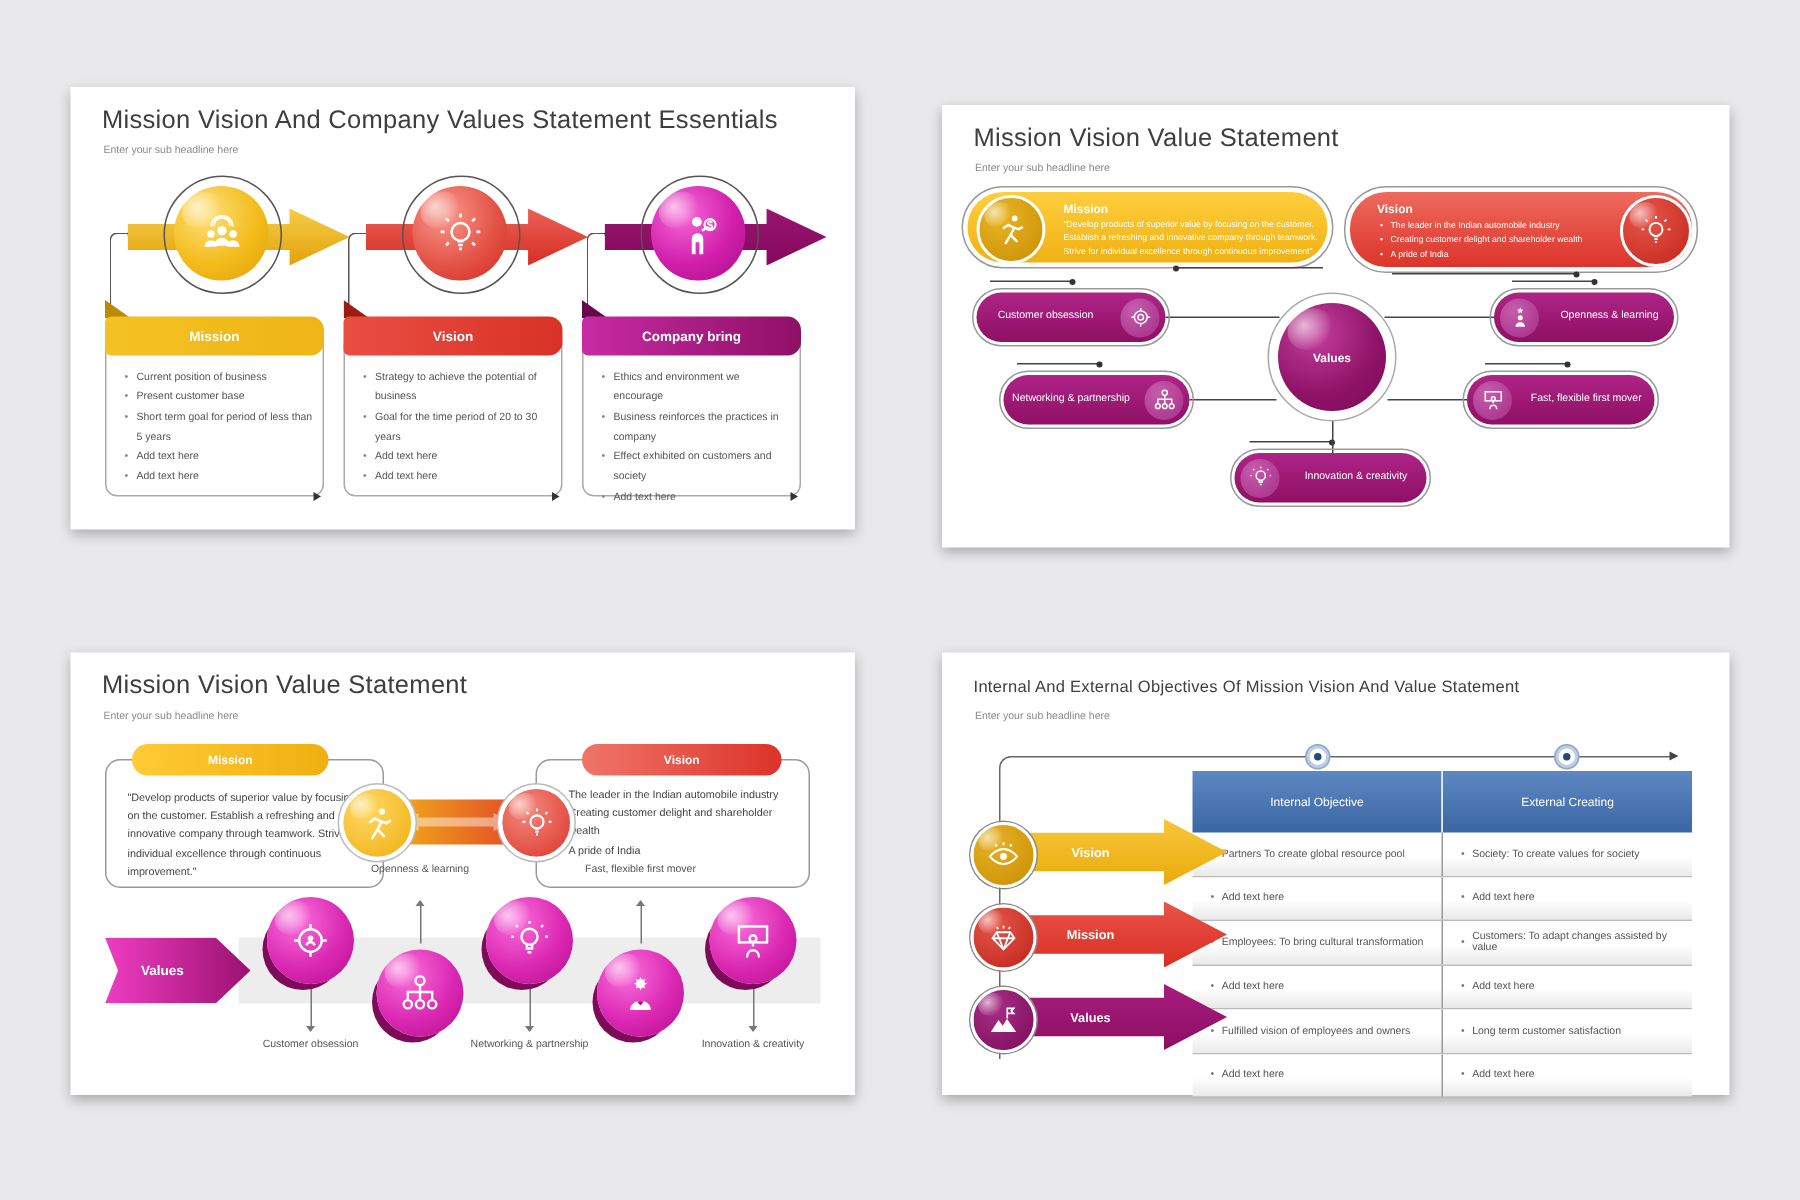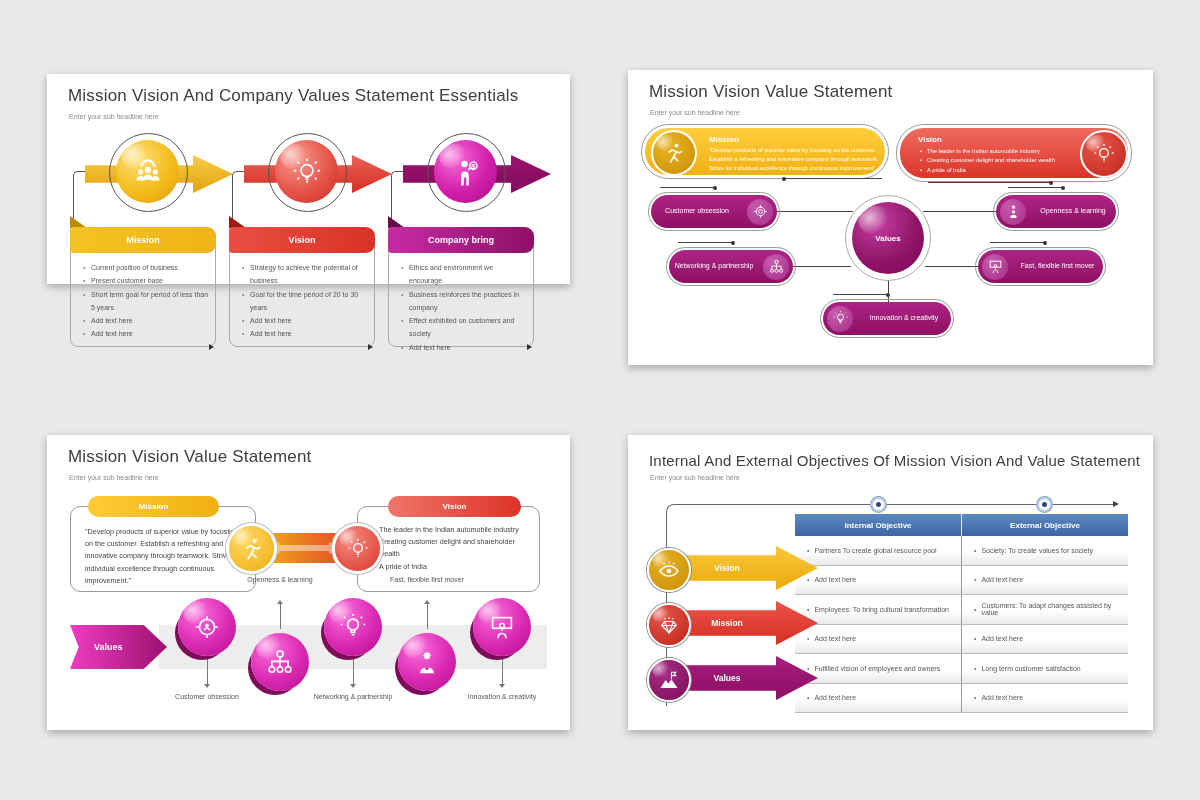--- a/index.html
+++ b/index.html
@@ -1,19 +1,19 @@
 <!DOCTYPE html>
 <html><head>
 <meta charset="utf-8">
 <style>
   html,body{margin:0;padding:0}
   body{width:1200px;height:800px;background:#e9e9eb;font-family:"Liberation Sans",sans-serif;position:relative;overflow:hidden}
   .slide{position:absolute;background:#fff;box-shadow:0 3px 8px rgba(0,0,0,.28)}
   .title{position:absolute;left:21px;top:12px;font-size:17px;color:#3e3e3e;letter-spacing:.2px;white-space:nowrap}
-  .title.small{font-size:15px;top:17px}
+  .title.small{font-size:11px;top:17px}
   .subtitle{position:absolute;left:22px;top:39px;font-size:7px;color:#8a8a8a}
   .gloss{position:relative}
   .gloss::after{content:"";position:absolute;left:8%;top:6%;width:45%;height:38%;border-radius:50%;background:radial-gradient(ellipse at 40% 35%,rgba(255,255,255,.65),rgba(255,255,255,0) 70%);transform:rotate(-25deg)}
   .ctr{display:flex;align-items:center;justify-content:center}
   
   .ln{position:absolute;background:#444;height:1px}
   .lnv{position:absolute;background:#444;width:1px}
   .dot-r::after,.dot-l::before{content:"";position:absolute;top:-1.5px;width:4px;height:4px;border-radius:50%;background:#333}
   .dot-r::after{right:-3px}
   .dot-l::before{left:-3px}
@@ -63,32 +63,32 @@
   
   .s4frame{position:absolute;left:38px;top:69px;width:450px;height:201px;border-left:1px solid #666;border-top:1px solid #666;border-top-left-radius:8px}
   .s4frame::after{content:"";position:absolute;right:-5px;top:-4.5px;border:3.5px solid transparent;border-left:6px solid #444}
   .s4node{position:absolute;top:62px;width:11px;height:11px;border-radius:50%;background:#fff;border:2px solid #bccde4;box-shadow:0 0 0 1px #88a6cc;z-index:2}
   .s4node::after{content:"";position:absolute;left:3px;top:3px;width:5px;height:5px;border-radius:50%;background:#224a7c}
   .s4arrow{position:absolute;left:50px;width:140px;height:44px;clip-path:polygon(0 21%,70% 21%,70% 0,100% 50%,70% 100%,70% 79%,0 79%);z-index:1}
   .s4arrow span{display:block;width:70%;text-align:center;line-height:44px;color:#fff;font-weight:bold;font-size:8.5px}
   .s4circ{position:absolute;left:19px;width:40px;height:40px;border-radius:50%;border:2px solid #fff;box-shadow:0 0 0 1px #888;z-index:2}
   .s4table{position:absolute;left:167px;top:79px;width:333px}
   .s4thead{display:flex}
-  .s4th{flex:1;height:22px;background:linear-gradient(180deg,#5e88c2,#3a66a4);color:#fff;font-weight:bold;font-size:8px;display:flex;align-items:center;justify-content:center}
+  .s4th{flex:1;height:41px;background:linear-gradient(180deg,#5e88c2,#3a66a4);color:#fff;font-weight:normal;font-size:8px;display:flex;align-items:center;justify-content:center}
   .s4th:first-child{border-right:1px solid #e8eef7}
   .s4tr{display:flex;height:28.5px;background:linear-gradient(180deg,#ffffff 55%,#e9e9e9);border-bottom:1px solid #bbb}
   .s4td{flex:1;display:flex;align-items:center;padding-left:12px;font-size:7px;color:#555}
   .s4td::before{content:"•";margin-right:5px;color:#777}
   .s4td+.s4td{border-left:1px solid #999}
   svg{display:block}
 </style>
 </head>
 <body>
 
-<div class="slide" style="left:47px;top:74px;width:523px;height:210px">
+<div class="slide" style="left:47px;top:58px;width:523px;height:295px">
   <div class="title">Mission Vision And Company Values Statement Essentials</div>
   <div class="subtitle">Enter your sub headline here</div>
 
   <div class="s1col" style="left:23px">
     <div class="s1bracket"></div>
     <div class="s1arrow" style="background:linear-gradient(180deg,#f7cc49,#e2a20b)"></div>
     <div class="s1ring"></div>
     <div class="s1circle gloss ctr" style="background:radial-gradient(circle at 35% 30%,#ffe07a,#f3bc1c 55%,#df9f07)">
       <span>
           <svg width="34" height="34" viewBox="0 0 24 24">
@@ -437,21 +437,21 @@
         <svg width="24" height="24" viewBox="0 0 24 24">
           <path d="M3.5 20l5.2-8 2.8 3.8 2.8-4.6 6.2 8.8z" fill="#fff"></path>
           <path d="M14.5 11V4.2h4.3l-1.6 1.7 1.6 1.7h-4.3" fill="none" stroke="#fff" stroke-width="1.1"></path>
         </svg>
       </span>
   </div>
 
   <div class="s4table">
     <div class="s4thead">
       <div class="s4th">Internal Objective</div>
-      <div class="s4th">External Objective</div>
+      <div class="s4th">External Creating</div>
     </div>
     <div class="s4tr">
       <div class="s4td">Partners To create global resource pool</div>
       <div class="s4td">Society: To create values for society</div>
     </div>
     <div class="s4tr">
       <div class="s4td">Add text here</div>
       <div class="s4td">Add text here</div>
     </div>
     <div class="s4tr">

